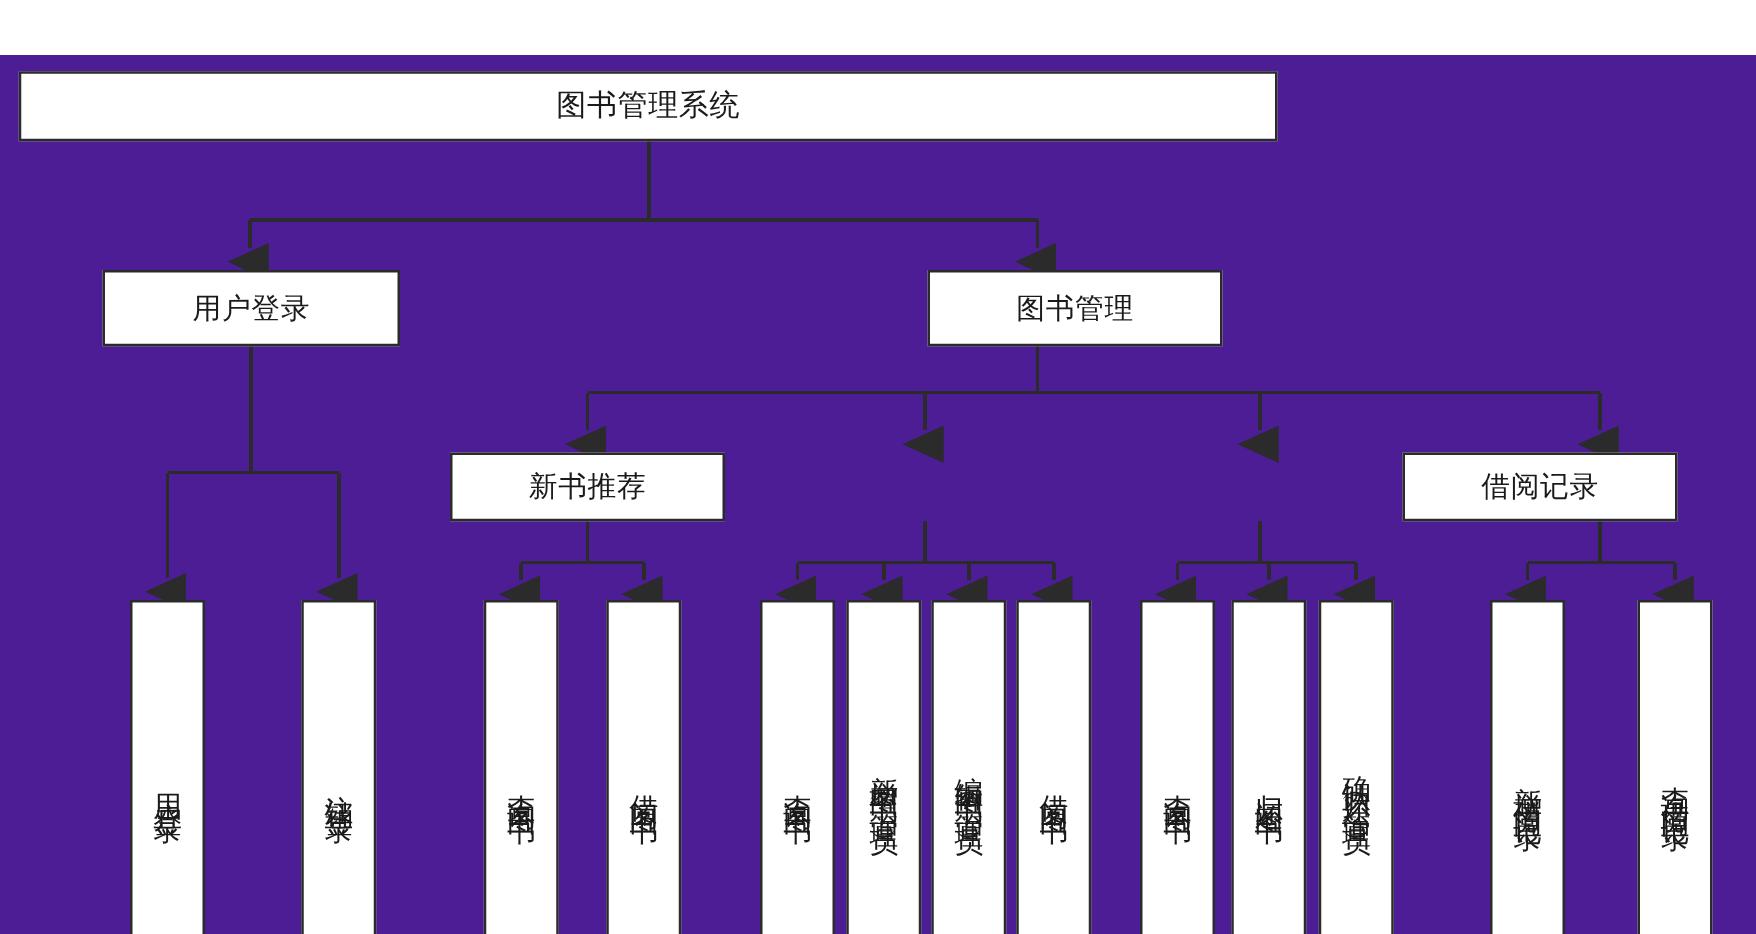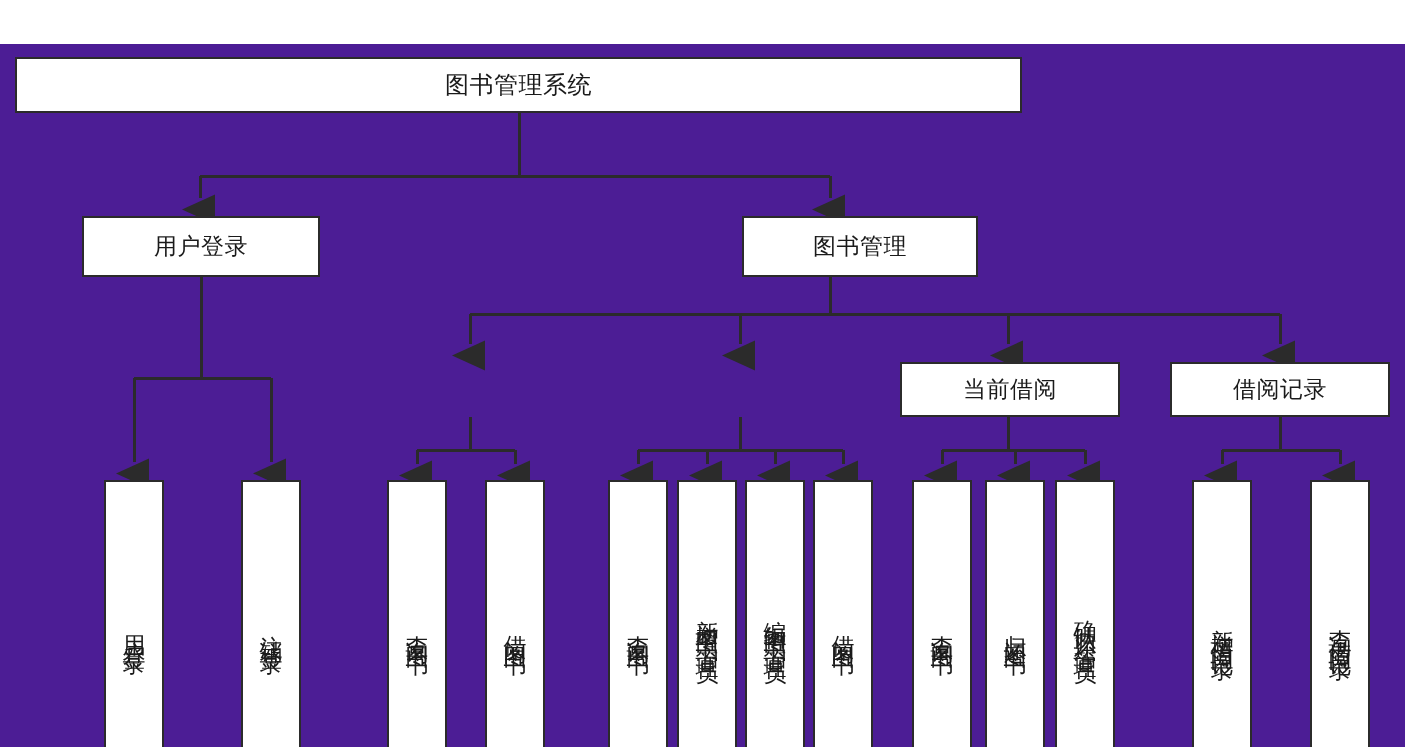--- a/index.html
+++ b/index.html
@@ -131,24 +131,24 @@
     <span class="node-label">图书管理系统</span>
   </div>
 
   <div class="node horizontal" style="left:82px; top:172px; width:238px; height:61px;">
     <span class="node-label">用户登录</span>
   </div>
   <div class="node horizontal" style="left:742px; top:172px; width:236px; height:61px;">
     <span class="node-label">图书管理</span>
   </div>
 
-  <div class="node horizontal" style="left:900px; top:318px; width:220px; height:55px;">
-    <span class="node-label">当前借阅</span>
+  <div class="node horizontal" style="left:360px; top:318px; width:220px; height:55px;">
+    <span class="node-label">新书推荐</span>
   </div>
-  <div class="node horizontal" style="left:1170px; top:318px; width:220px; height:55px;">
+  <div class="node horizontal" style="left:1122px; top:318px; width:220px; height:55px;">
     <span class="node-label">借阅记录</span>
   </div>
 
   <div class="node vertical" style="left:104px; top:436px; width:60px; height:298px;">
     <span class="node-label">用户登录</span>
   </div>
   <div class="node vertical" style="left:241px; top:436px; width:60px; height:298px;">
     <span class="node-label">注销登录</span>
   </div>
 

